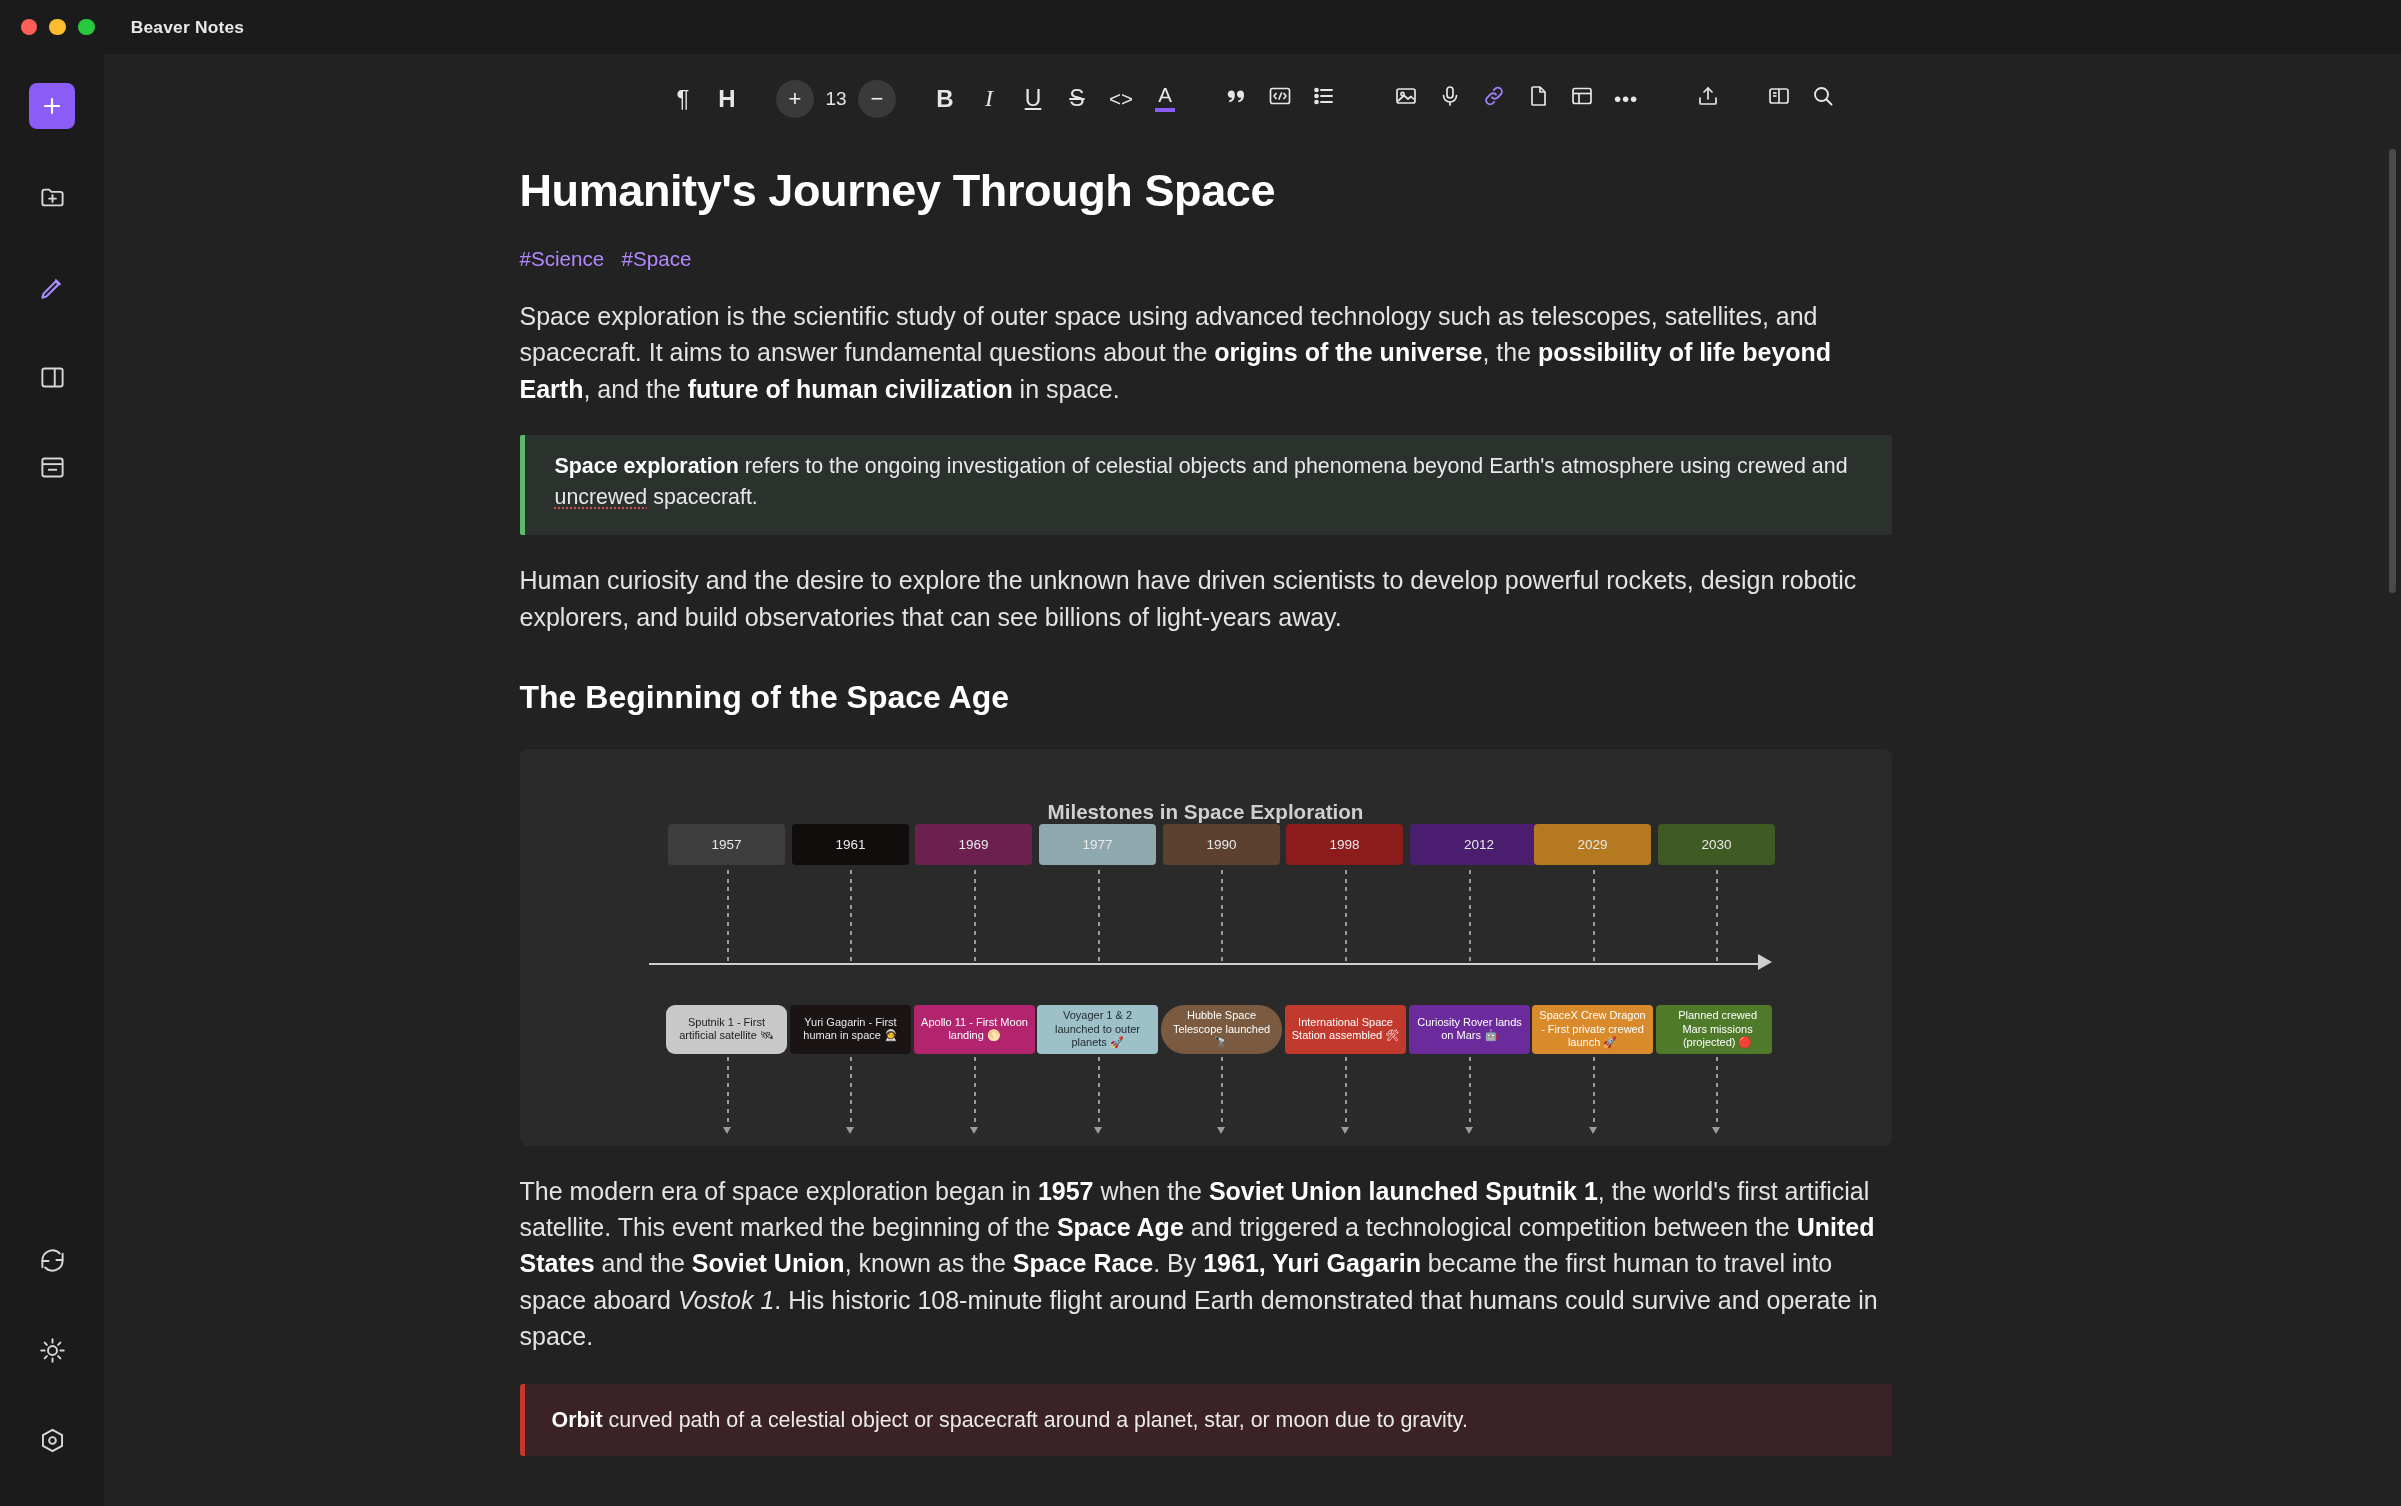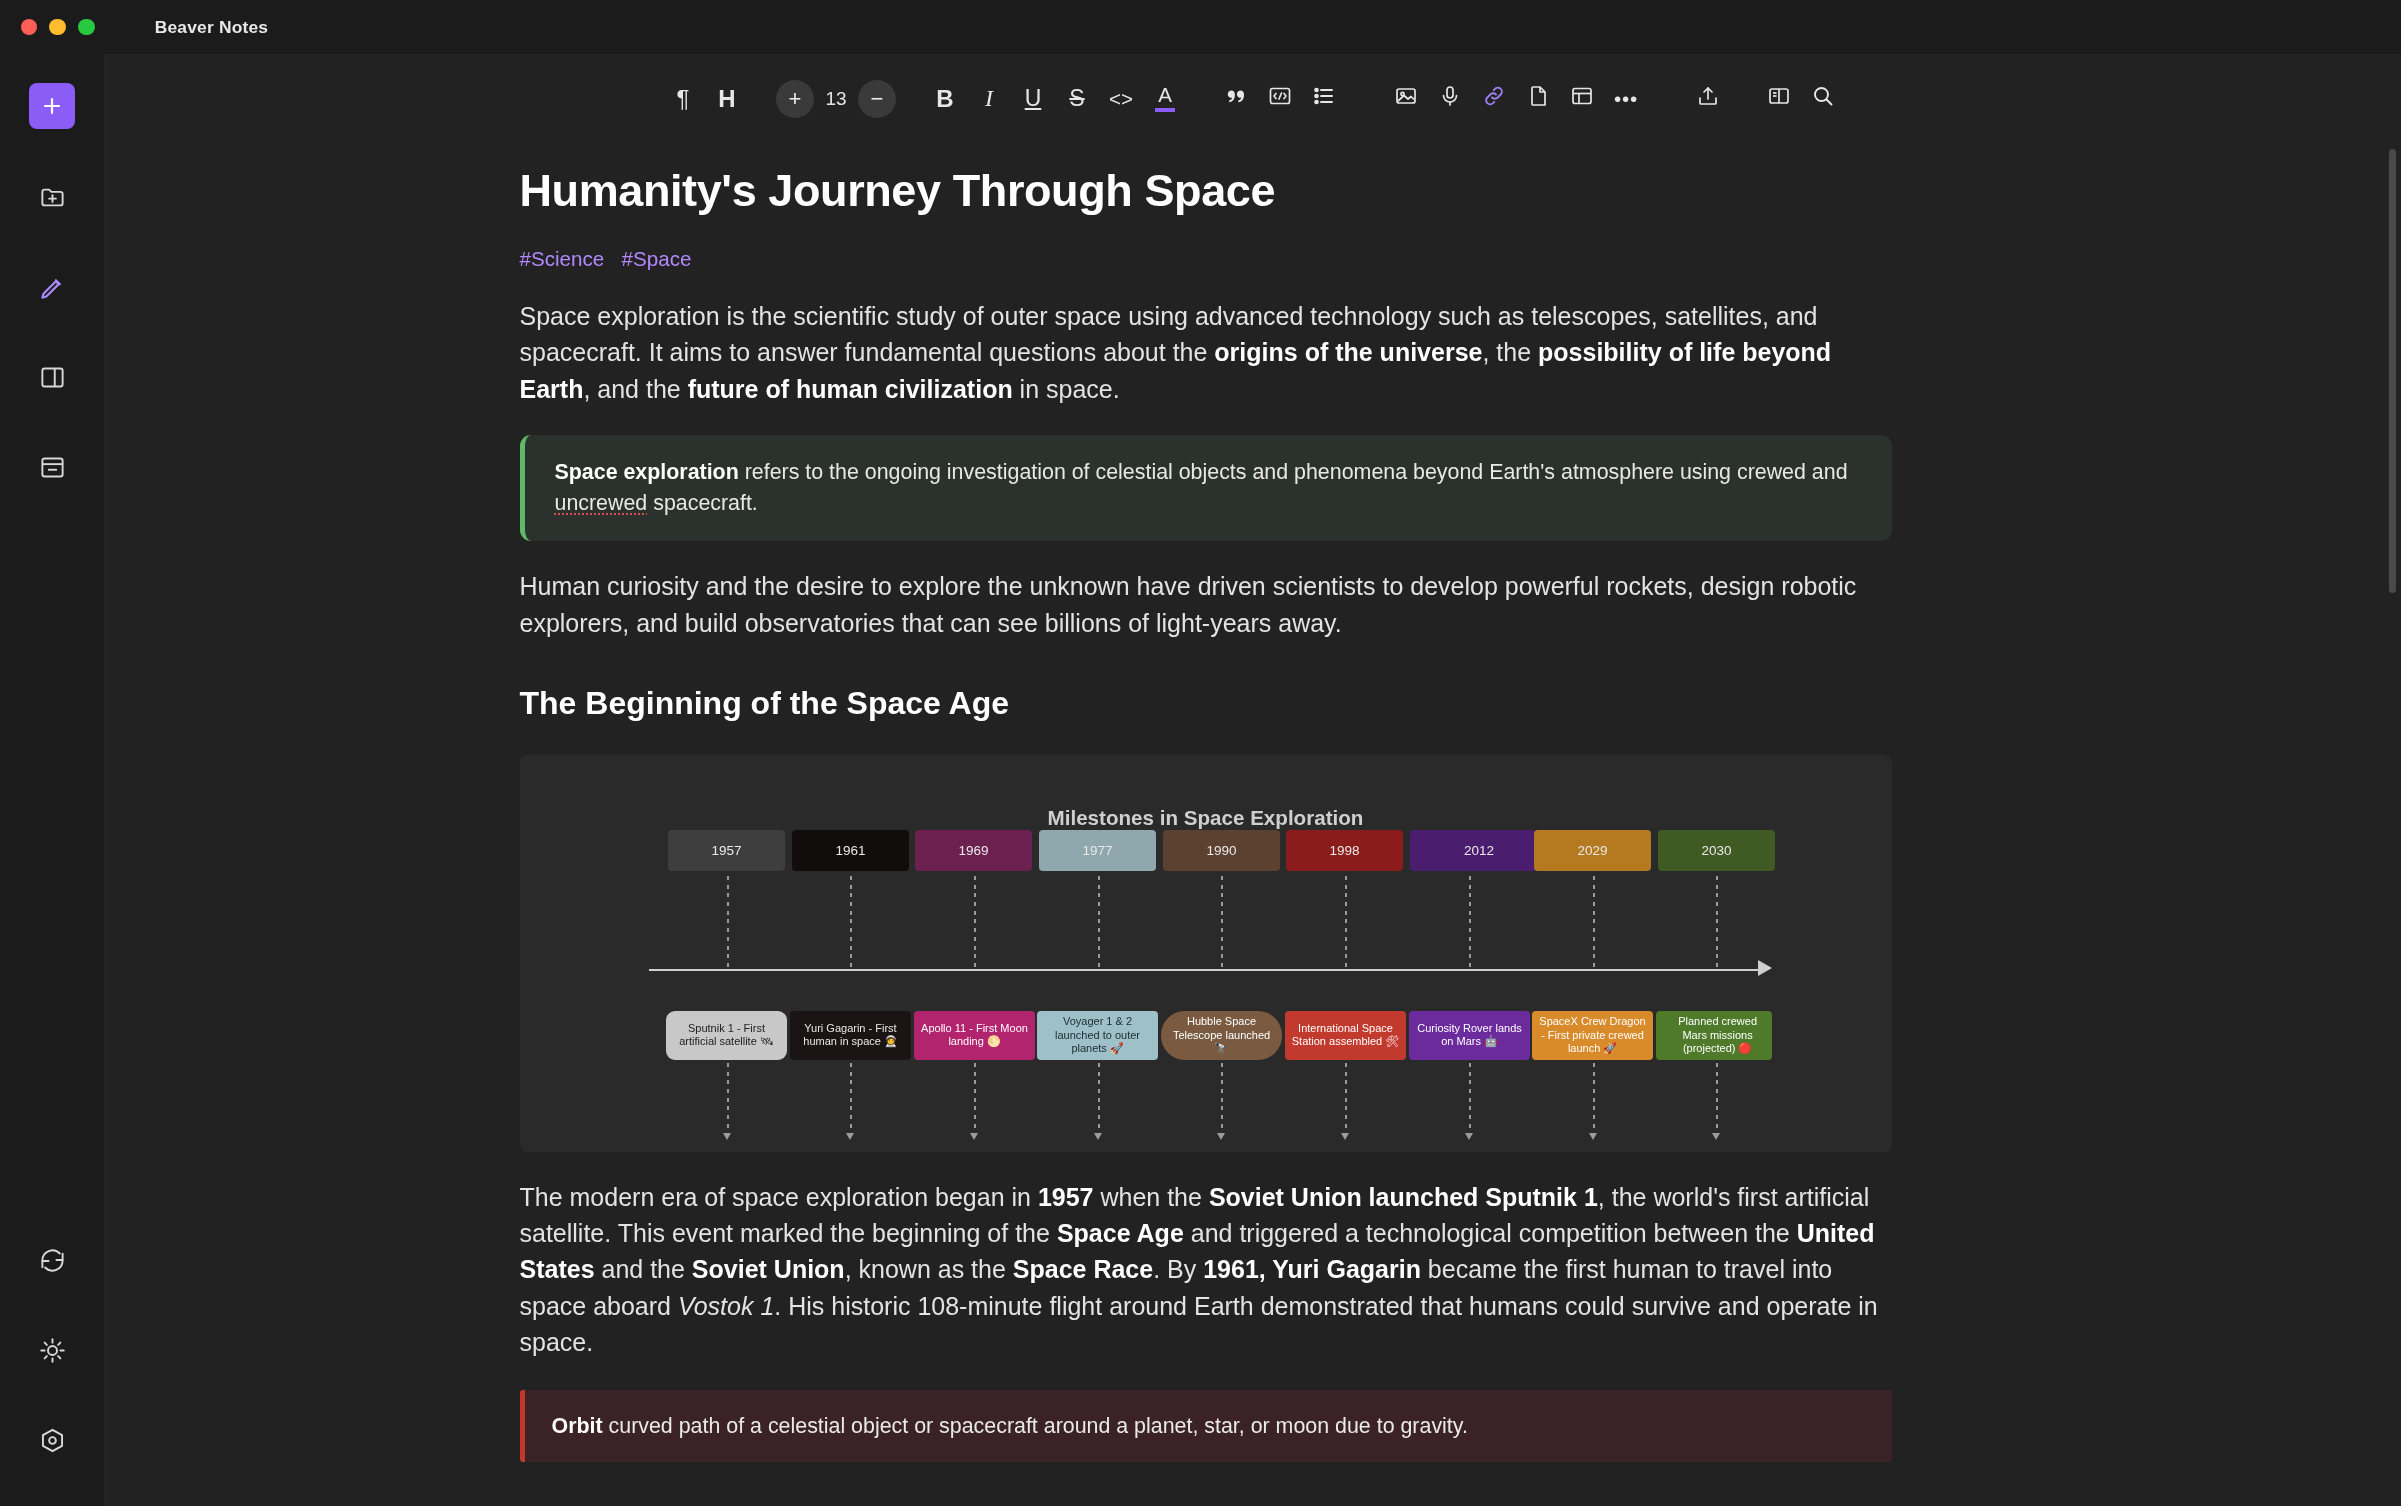--- a/index.html
+++ b/index.html
@@ -17,21 +17,20 @@
     flex-direction: column;
   }
   
   .titlebar {
     height: 54px;
     background: #1b1b1b;
     display: flex;
     align-items: center;
     flex: 0 0 54px;
     padding-left: 20.6px;
-    gap: 24px;
   }
   .traffic { display: flex; gap: 12px; align-items: center; }
   .dot { width: 16.7px; height: 16.7px; border-radius: 50%; }
   .dot.red { background: #ff5f57; }
   .dot.yellow { background: #febc2e; }
   .dot.green { background: #28c840; }
   .app-title {
     margin-left: 36px;
     color: #e8e8e8;
     font-size: 17.4px;
@@ -125,22 +124,22 @@
     font-size: 25px;
     line-height: 1.45;
     margin-top: 27px;
   }
   p.para b { color: #ffffff; font-weight: bold; }
   p.para i { font-style: italic; }
   .callout {
     margin-top: 28.6px;
     background: #2b312c;
     border-left: 5.6px solid #5fb96a;
-    padding: 22px 27px 22px 30px;
-    border-radius: 11px;
+    padding: 16px 27px 22px 30px;
+    border-radius: 2px;
   }
   .callout p {
     color: #e8e8e8;
     font-size: 21.4px;
     line-height: 1.45;
   }
   .callout b { color: #ffffff; }
   .callout u.squiggle {
     text-decoration: underline;
     text-decoration-style: dotted;

